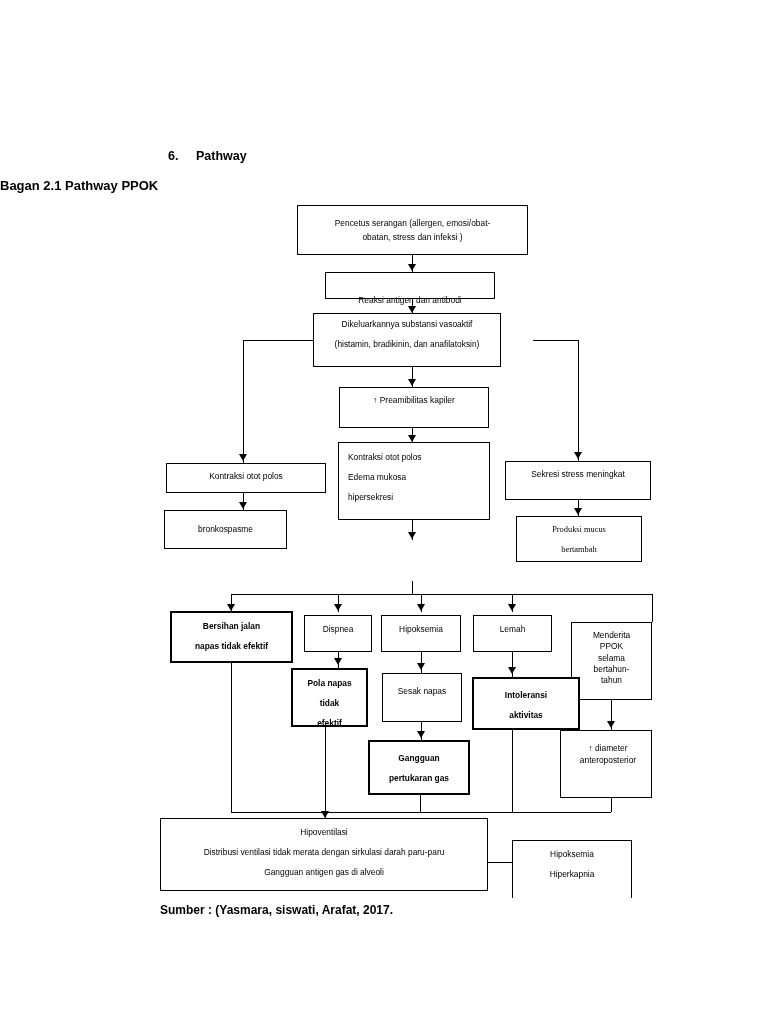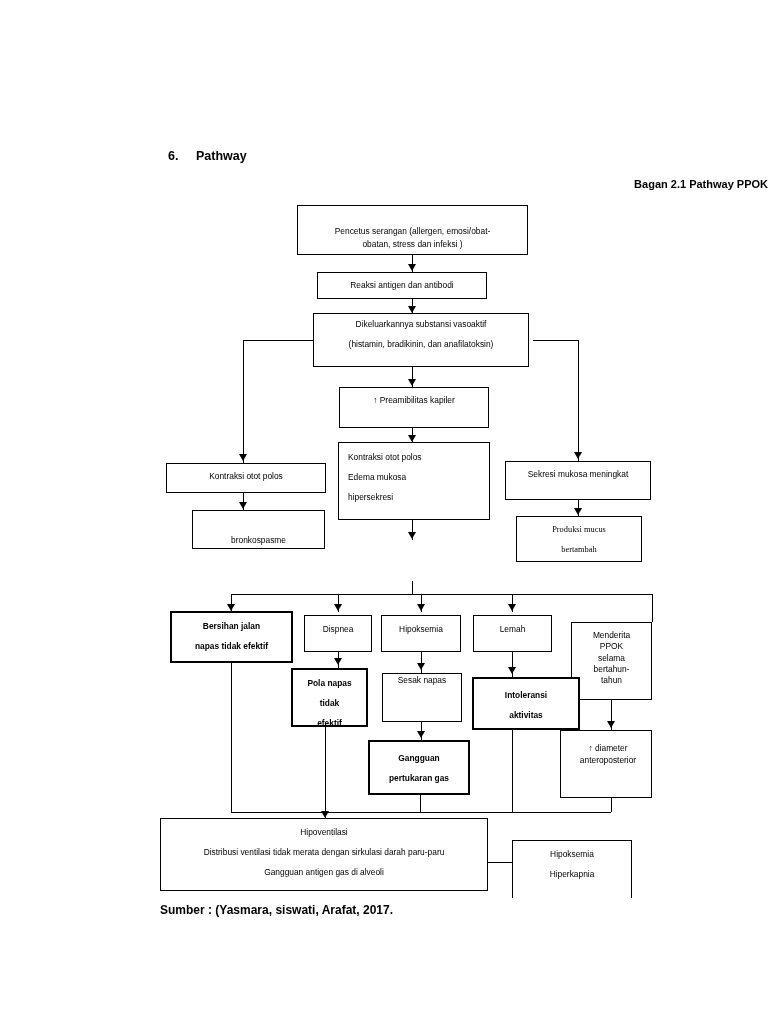--- a/index.html
+++ b/index.html
@@ -22,23 +22,23 @@
   
   .section-heading {
     position: absolute;
     font-size: 12.5px;
     font-weight: bold;
     color: #000;
     white-space: pre;
   }
   .chart-title {
     position: absolute;
-    font-size: 11px;
-    font-weight: bold;
-    text-align: right;
+    font-size: 13px;
+    font-weight: bold;
+    text-align: left;
     width: 100%;
     left: 0;
   }
   .source-line {
     position: absolute;
     font-size: 12px;
     font-weight: bold;
     white-space: nowrap;
   }
 
@@ -57,21 +57,21 @@
   }
   .node.bold {
     border: 2.6px solid #000;
     font-weight: bold;
   }
   .node.align-left {
     text-align: left;
   }
   .node.v-center {
     display: flex;
-    align-items: flex-end;
+    align-items: center;
     justify-content: center;
   }
   .node .ln {
     display: block;
   }
   .node.spaced .ln {
     margin-bottom: 7px;
   }
   .node.spaced .ln:last-child {
     margin-bottom: 0;
@@ -182,49 +182,49 @@
 
   <div class="hline" style="left:488px; top:862px; width:24px;"></div>
 
   <div class="node v-center" style="left:297px; top:205px; width:231px; height:50px;">
     <div>
       <span class="ln">Pencetus serangan (allergen, emosi/obat-</span>
       <span class="ln">obatan, stress dan infeksi )</span>
     </div>
   </div>
 
-  <div class="node" style="left:317px; top:272px; width:170px; height:27px; padding-top:6px;">
+  <div class="node" style="left:325px; top:272px; width:170px; height:27px; padding-top:21px;">
     <span class="ln">Reaksi antigen dan antibodi</span>
   </div>
 
-  <div class="node spaced" style="left:313px; top:313px; width:216px; height:54px; ">
+  <div class="node spaced" style="left:313px; top:313px; width:188px; height:54px; ">
     <span class="ln">Dikeluarkannya substansi vasoaktif</span>
     <span class="ln">(histamin, bradikinin, dan anafilatoksin)</span>
   </div>
 
   <div class="node" style="left:339px; top:387px; width:150px; height:41px; padding-top:6px;">
     <span class="ln">↑ Preamibilitas kapiler</span>
   </div>
 
   <div class="node" style="left:166px; top:463px; width:160px; height:30px; padding-top:6px;">
     <span class="ln">Kontraksi otot polos</span>
   </div>
 
-  <div class="node" style="left:192px; top:510px; width:133px; height:39px; padding-top:23px;">
+  <div class="node" style="left:164px; top:510px; width:123px; height:39px; padding-top:12px;">
     <span class="ln">bronkospasme</span>
   </div>
 
   <div class="node align-left spaced" style="left:338px; top:442px; width:152px; height:78px; padding:8px 0 0 9px;">
     <span class="ln">Kontraksi otot polos</span>
     <span class="ln">Edema mukosa</span>
     <span class="ln">hipersekresi</span>
   </div>
 
   <div class="node" style="left:505px; top:461px; width:146px; height:39px; padding-top:6px;">
-    <span class="ln">Sekresi mukosa meningkat</span>
+    <span class="ln">Sekresi stress meningkat</span>
   </div>
 
   <div class="node spaced" style="left:516px; top:516px; width:126px; height:46px; padding-top:6px;font-family:Liberation Serif, serif;">
     <span class="ln">Produksi mucus</span>
     <span class="ln">bertambah</span>
   </div>
 
 
   <div class="node bold spaced" style="left:170px; top:611px; width:123px; height:52px; padding-top:7px;">
     <span class="ln">Bersihan jalan</span>
@@ -250,21 +250,21 @@
     <span class="ln">bertahun-</span>
     <span class="ln">tahun</span>
   </div>
 
   <div class="node bold spaced" style="left:291px; top:668px; width:77px; height:59px; padding-top:7px;">
     <span class="ln">Pola napas</span>
     <span class="ln">tidak</span>
     <span class="ln">efektif</span>
   </div>
 
-  <div class="node" style="left:382px; top:673px; width:80px; height:49px; padding-top:0;">
+  <div class="node" style="left:382px; top:673px; width:80px; height:49px; padding-top:11px;">
     <span class="ln">Sesak napas</span>
   </div>
 
   <div class="node bold spaced" style="left:472px; top:677px; width:108px; height:53px; padding-top:10px;">
     <span class="ln">Intoleransi</span>
     <span class="ln">aktivitas</span>
   </div>
 
   <div class="node bold spaced" style="left:368px; top:740px; width:102px; height:55px; padding-top:10px;">
     <span class="ln">Gangguan</span>

